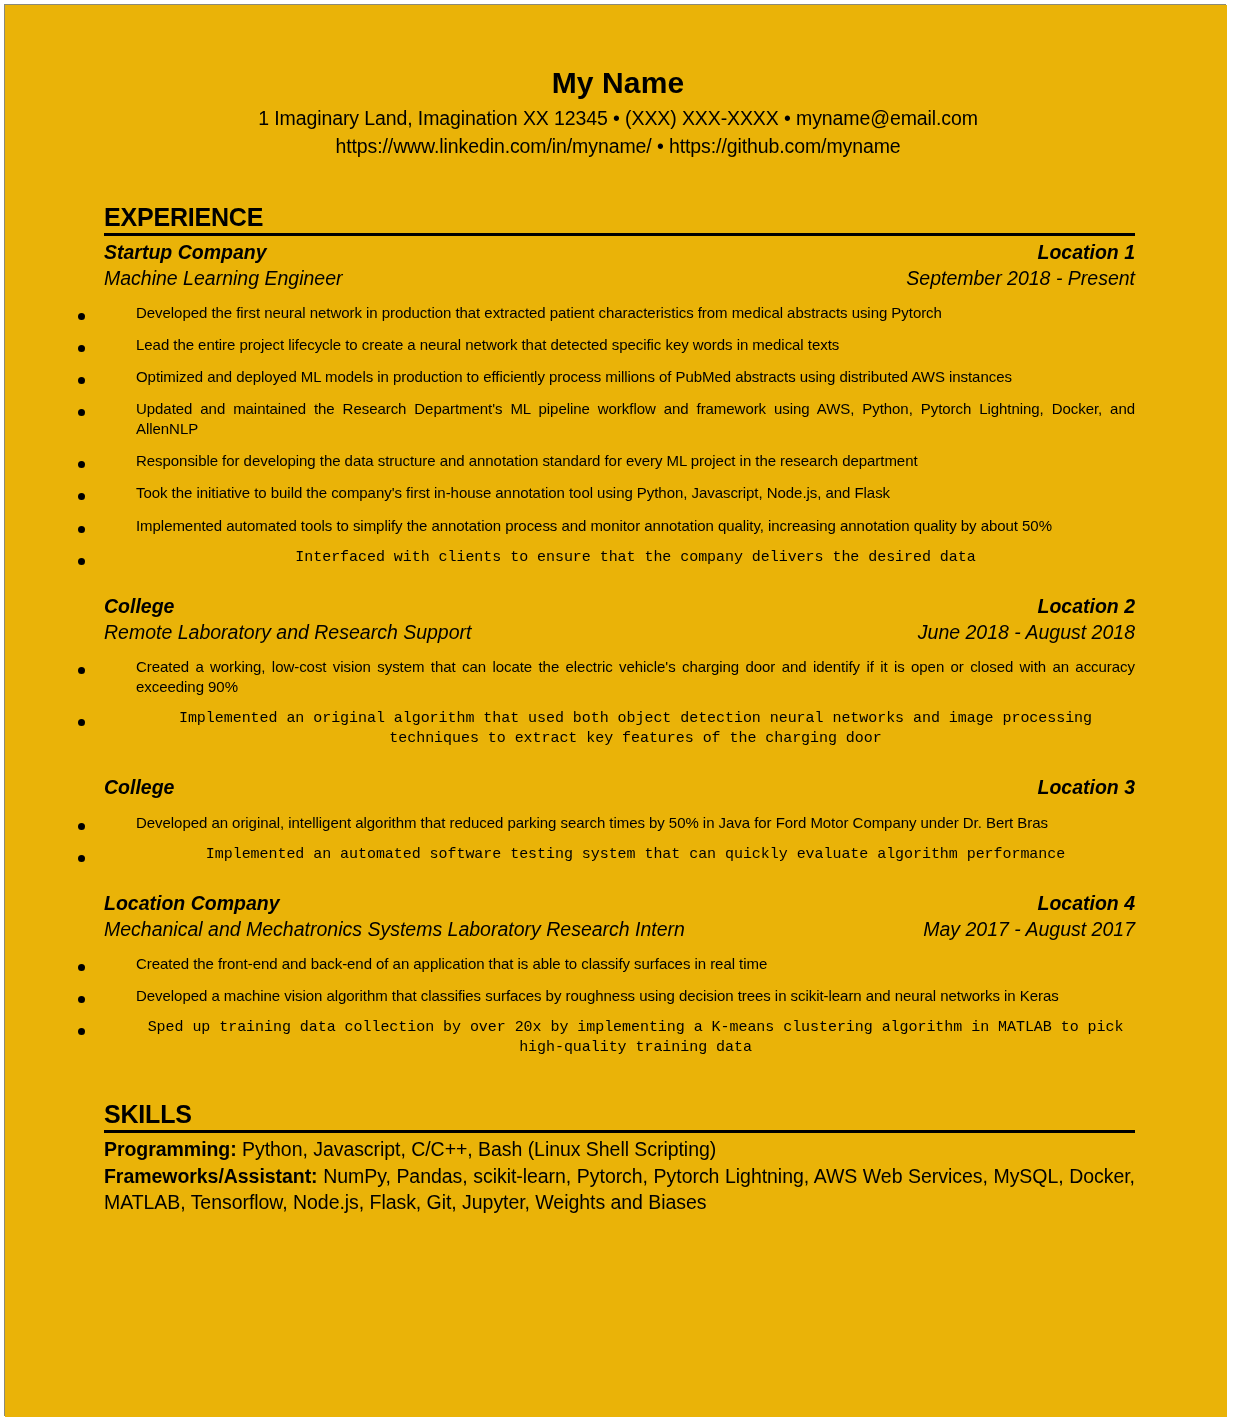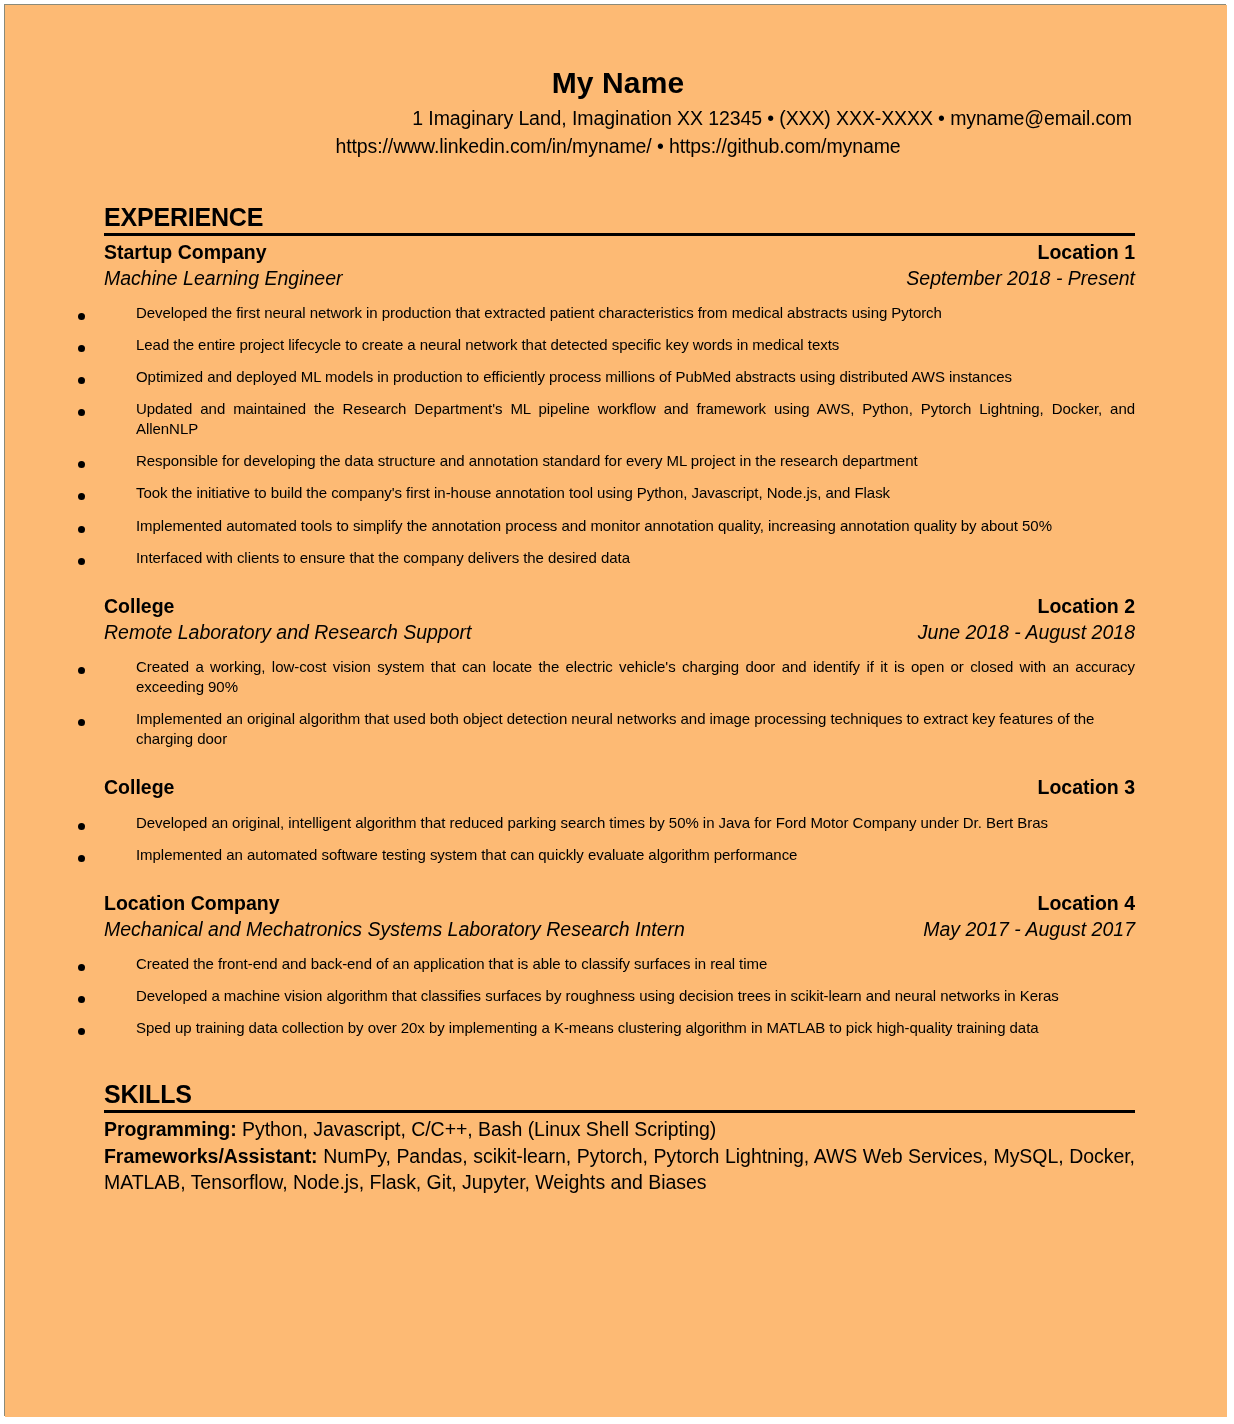--- a/index.html
+++ b/index.html
@@ -31,21 +31,21 @@
     left: 2px; top: 2px; right: 2px; bottom: 2px;
     border: 1px solid #d8d8cc;
     pointer-events: none;
   }
 
   .sheet {
     position: absolute;
     left: 0; top: 0;
     width: 1222px;
     height: 1412px;
-    background: #fdba74;
+    background: #eab308;
     padding: 0;
     box-sizing: border-box;
   }
 
   .content {
     position: absolute;
     left: 99px;
     top: 0px;
     width: 1028px;
   }
@@ -59,21 +59,21 @@
     font-size: 30px;
     font-weight: bold;
     line-height: 1.08;
     letter-spacing: 0.1px;
   }
   .contact-line {
     font-size: 19.5px;
     line-height: 1.42;
     letter-spacing: -0.1px;
   }
-  .contact-line.first { margin-top: 6px; text-align: right; }
+  .contact-line.first { margin-top: 6px; }
 
   
   .section { margin-top: 0; }
   .section-title {
     font-size: 25px;
     font-weight: bold;
     line-height: 1.12;
     letter-spacing: -0.2px;
     margin-top: 42px;
   }
@@ -93,20 +93,21 @@
   .job-line {
     display: flex;
     justify-content: space-between;
     align-items: baseline;
     width: 1031px;
     font-size: 19.5px;
     line-height: 1.35;
   }
   .job-line.company {
     font-weight: bold;
+    font-style: italic;
   }
   .job-line.role {
     font-style: italic;
   }
   .job-org, .job-location, .job-title, .job-dates {
     white-space: nowrap;
   }
 
   
   ul.bullets {
@@ -132,21 +133,22 @@
     top: 10px;
     width: 7px;
     height: 7px;
     border-radius: 50%;
     background: #000000;
   }
   ul.bullets li .btext {
     display: block;
   }
   ul.bullets li:last-child {
-    text-align: left;
+    text-align: center;
+    font-family: Liberation Mono, monospace;
   }
 
   
   .skill-line {
     font-size: 19.5px;
     line-height: 1.35;
     text-align: justify;
     text-justify: inter-word;
     width: 1031px;
     letter-spacing: -0.05px;

